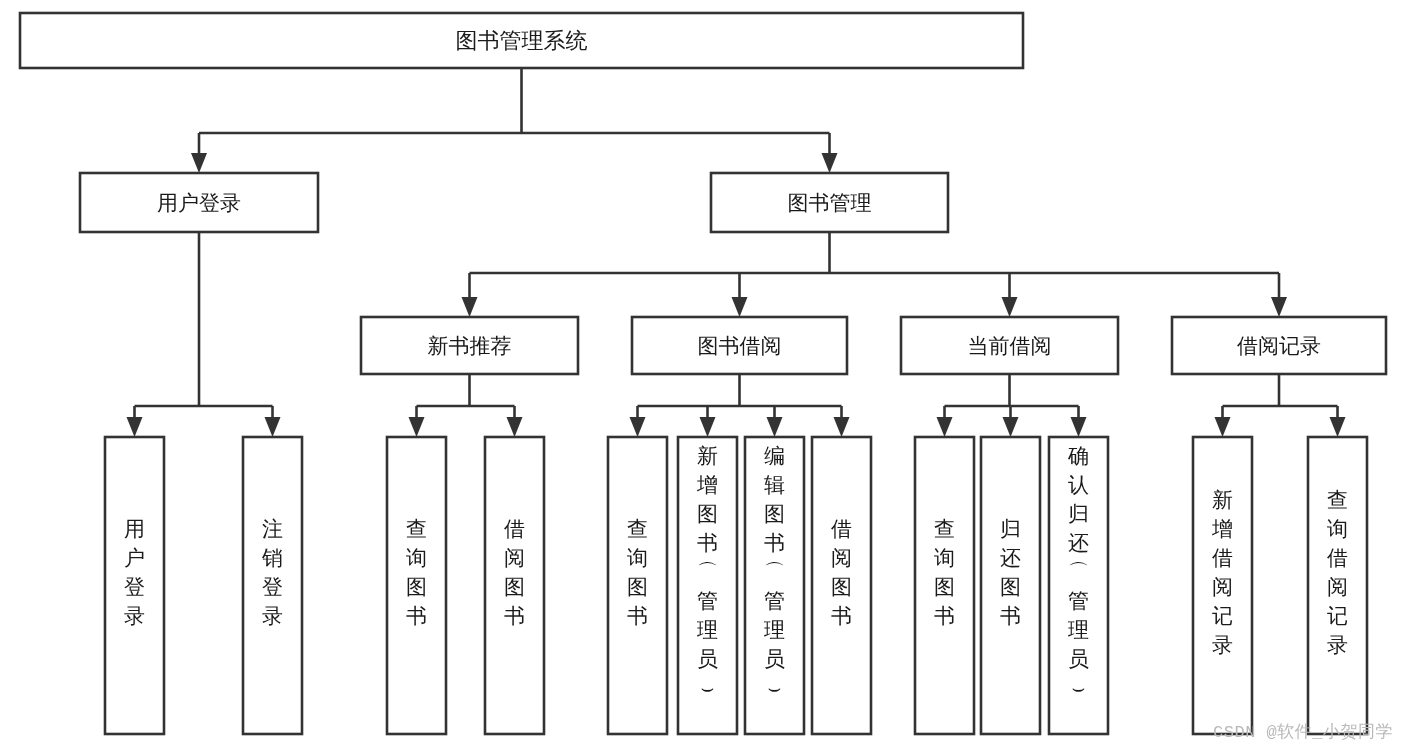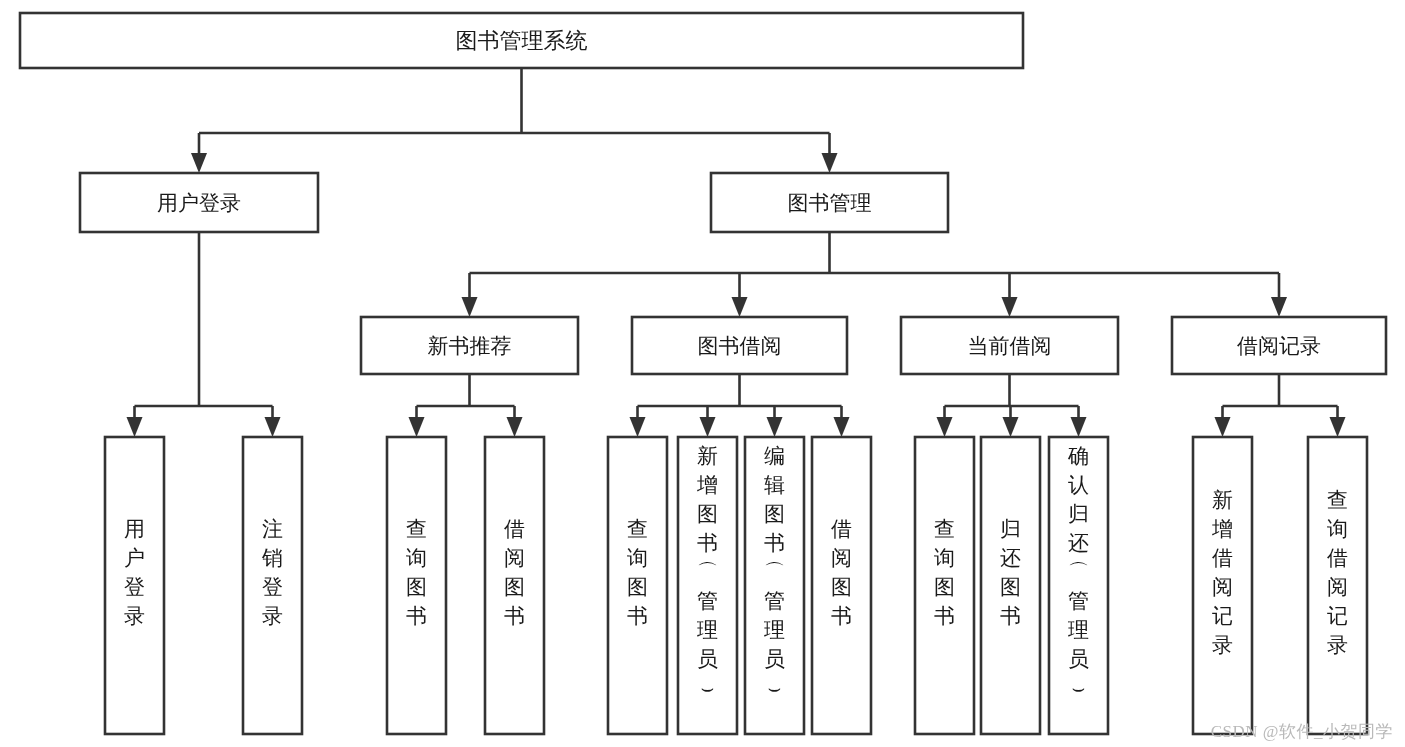--- a/index.html
+++ b/index.html
@@ -53,21 +53,21 @@
     font-size: 21px;
     text-anchor: middle;
   }
   .root-label {
     font-size: 22px;
   }
   .watermark {
     position: absolute;
     right: 12px;
     bottom: 4px;
-    font-family: Liberation Serif, serif;
+    font-family: Liberation Mono, monospace;
     font-size: 17px;
     color: #b9b9b9;
     letter-spacing: 0.5px;
     white-space: nowrap;
     pointer-events: none;
   }
 </style>
 </head>
 <body>
 

